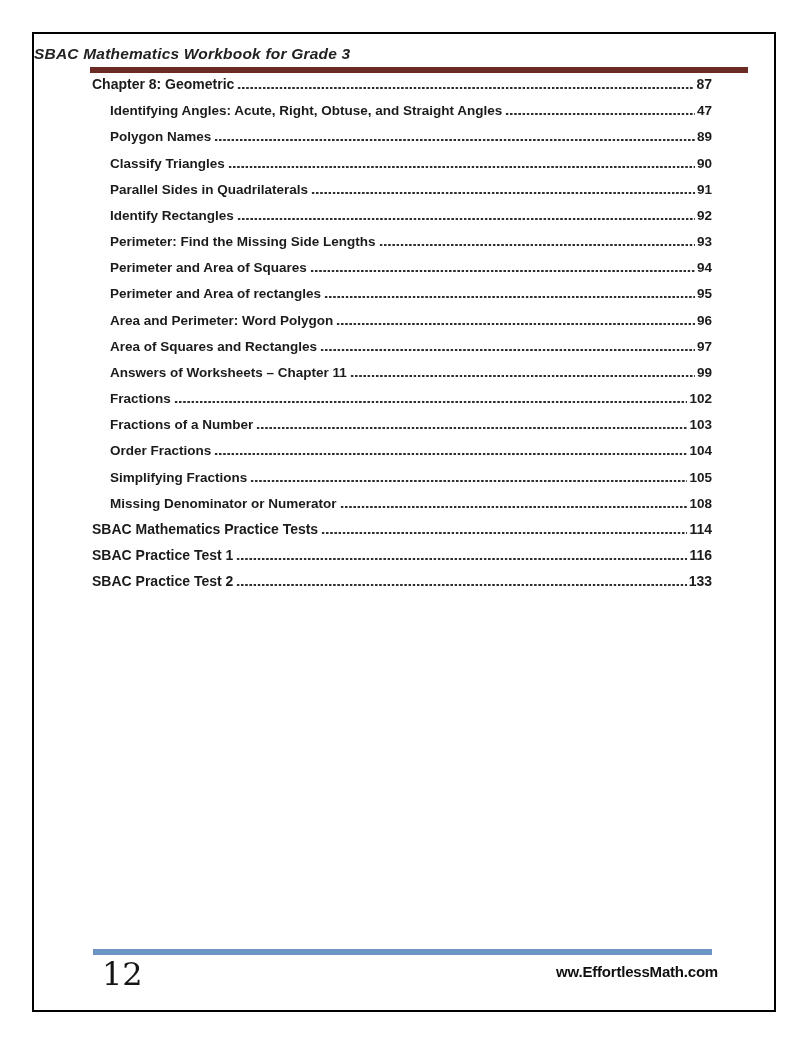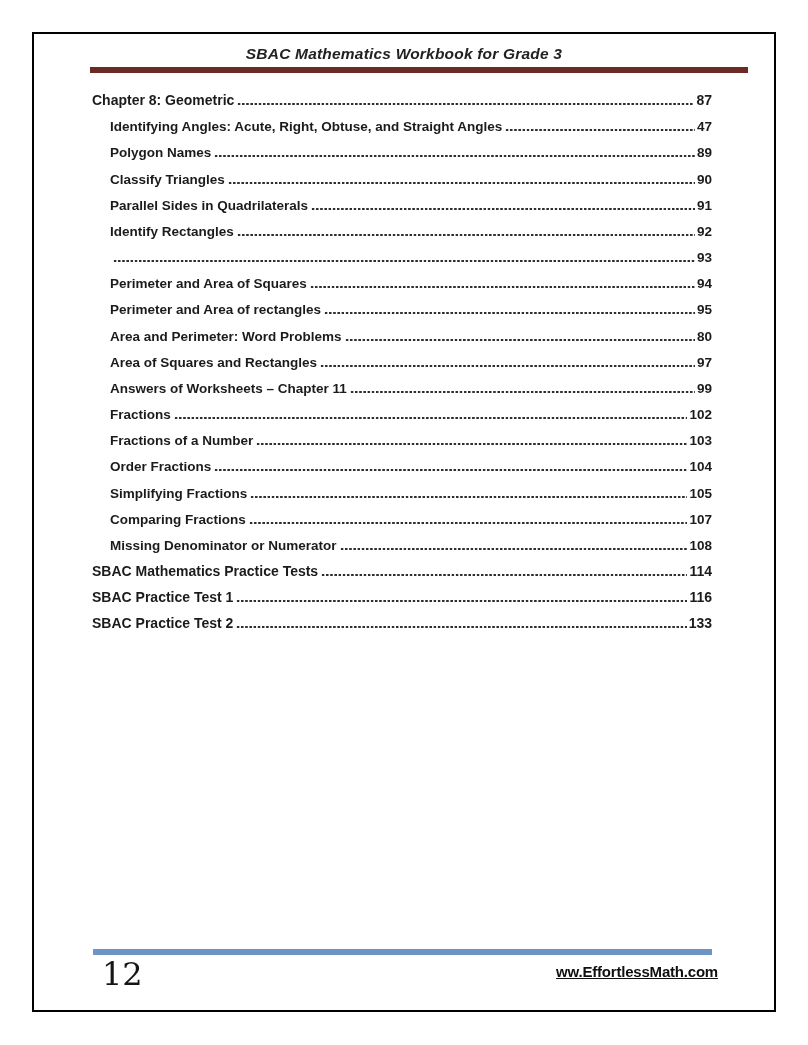--- a/index.html
+++ b/index.html
@@ -20,36 +20,36 @@
   .page-frame {
     position: absolute;
     left: 32px; top: 32px;
     width: 744px; height: 980px;
     border: 2px solid #000000;
     background: #ffffff;
   }
   .header-title {
     position: absolute;
     top: 11px; left: 0; right: 0;
-    text-align: center;
+    text-align: left;
     font-size: 15.5px;
     font-weight: bold;
     font-style: italic;
     letter-spacing: 0.2px;
     color: #222222;
   }
   .header-rule {
     position: absolute;
     top: 33px; left: 56px; right: 26px;
     height: 6px;
     background: var(--maroon, #6b2a23);
   }
   .toc {
     position: absolute;
-    top: 52px; left: 58px; right: 62px;
+    top: 36px; left: 58px; right: 62px;
   }
   .toc-row {
     display: flex;
     align-items: flex-end;
     height: 26.16px;
     padding-bottom: 4px;
     font-weight: bold;
     font-size: 14px;
     white-space: nowrap;
   }
@@ -82,21 +82,20 @@
     font-weight: normal;
     color: #151515;
   }
   .footer-website {
     position: absolute;
     top: 929px; right: 56px;
     font-size: 15px;
     font-weight: bold;
     letter-spacing: -0.2px;
     color: #0f0f0f;
-    text-decoration: underline;
   }
 </style>
 </head>
 <body>
 
 <div class="sheet">
   <div class="page-frame">
 
     <div class="header-title">SBAC Mathematics Workbook for Grade 3</div>
 
@@ -133,40 +132,41 @@
     <span class="toc-page">91</span>
   </div>
 
   <div class="toc-row indent">
     <span class="toc-label">Identify Rectangles</span>
     <span class="dots"></span>
     <span class="toc-page">92</span>
   </div>
 
   <div class="toc-row indent">
+    <span class="toc-label">Perimeter: Find the Missing Side Lengths</span>
     <span class="dots"></span>
     <span class="toc-page">93</span>
   </div>
 
   <div class="toc-row indent">
     <span class="toc-label">Perimeter and Area of Squares</span>
     <span class="dots"></span>
     <span class="toc-page">94</span>
   </div>
 
   <div class="toc-row indent">
     <span class="toc-label">Perimeter and Area of rectangles</span>
     <span class="dots"></span>
     <span class="toc-page">95</span>
   </div>
 
   <div class="toc-row indent">
-    <span class="toc-label">Area and Perimeter: Word Problems</span>
-    <span class="dots"></span>
-    <span class="toc-page">80</span>
+    <span class="toc-label">Area and Perimeter: Word Polygon</span>
+    <span class="dots"></span>
+    <span class="toc-page">96</span>
   </div>
 
   <div class="toc-row indent">
     <span class="toc-label">Area of Squares and Rectangles</span>
     <span class="dots"></span>
     <span class="toc-page">97</span>
   </div>
 
   <div class="toc-row indent">
     <span class="toc-label">Answers of Worksheets – Chapter 11</span>
@@ -193,25 +193,20 @@
     <span class="toc-page">104</span>
   </div>
 
   <div class="toc-row indent">
     <span class="toc-label">Simplifying Fractions</span>
     <span class="dots"></span>
     <span class="toc-page">105</span>
   </div>
 
 
-  <div class="toc-row indent">
-    <span class="toc-label">Comparing Fractions</span>
-    <span class="dots"></span>
-    <span class="toc-page">107</span>
-  </div>
 
   <div class="toc-row indent">
     <span class="toc-label">Missing Denominator or Numerator</span>
     <span class="dots"></span>
     <span class="toc-page">108</span>
   </div>
 
 
   <div class="toc-row">
     <span class="toc-label">SBAC Mathematics Practice Tests</span>

